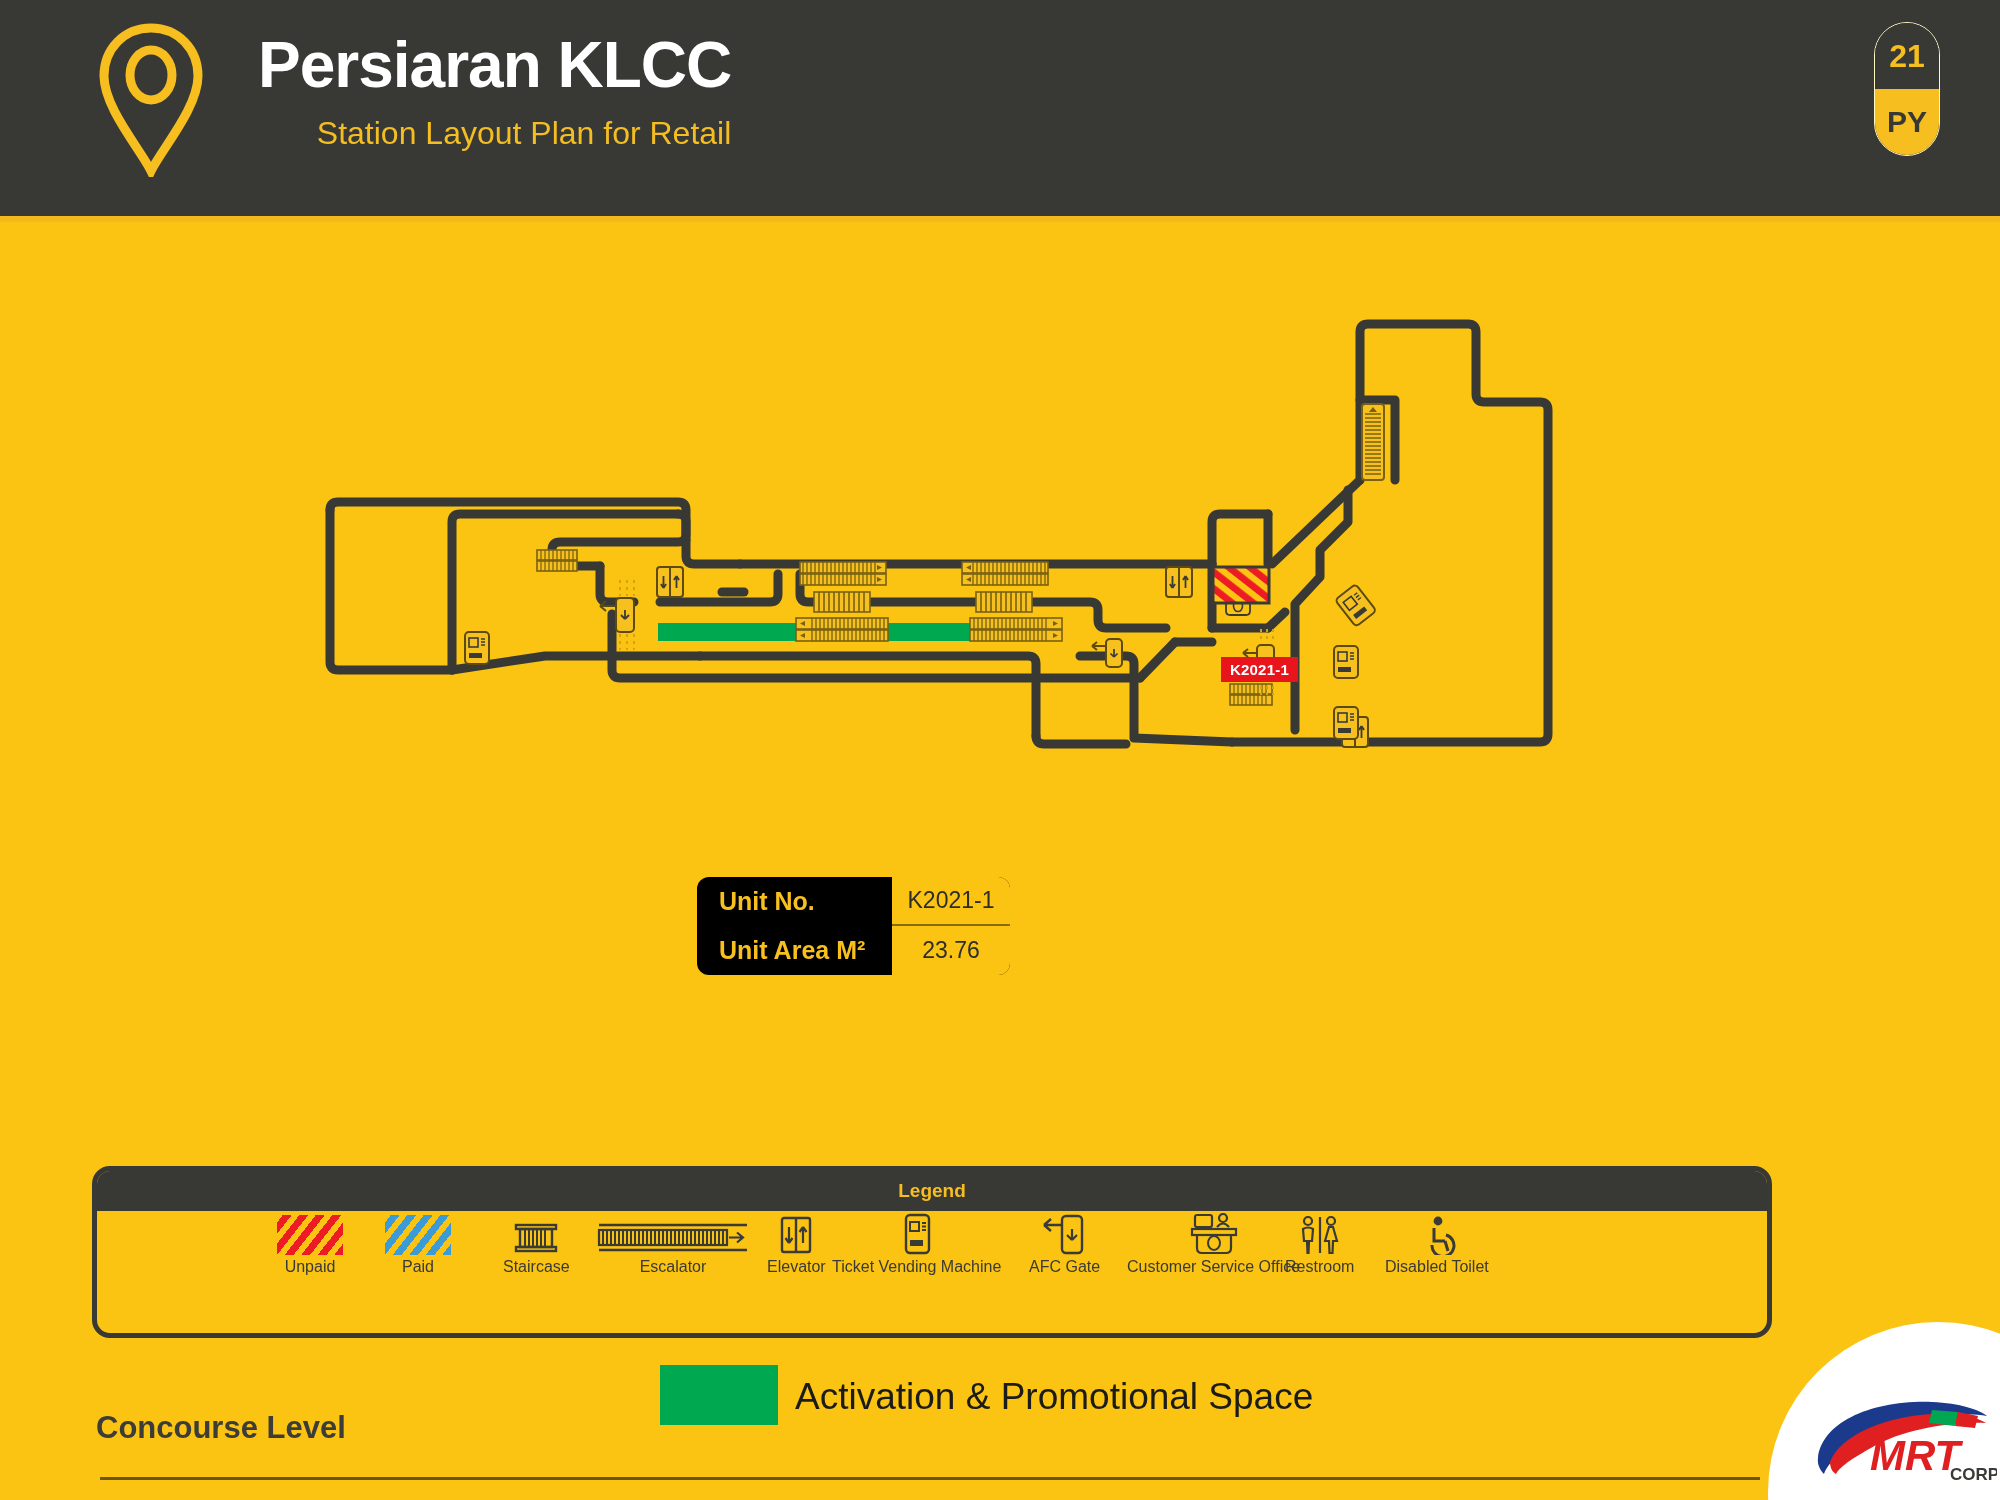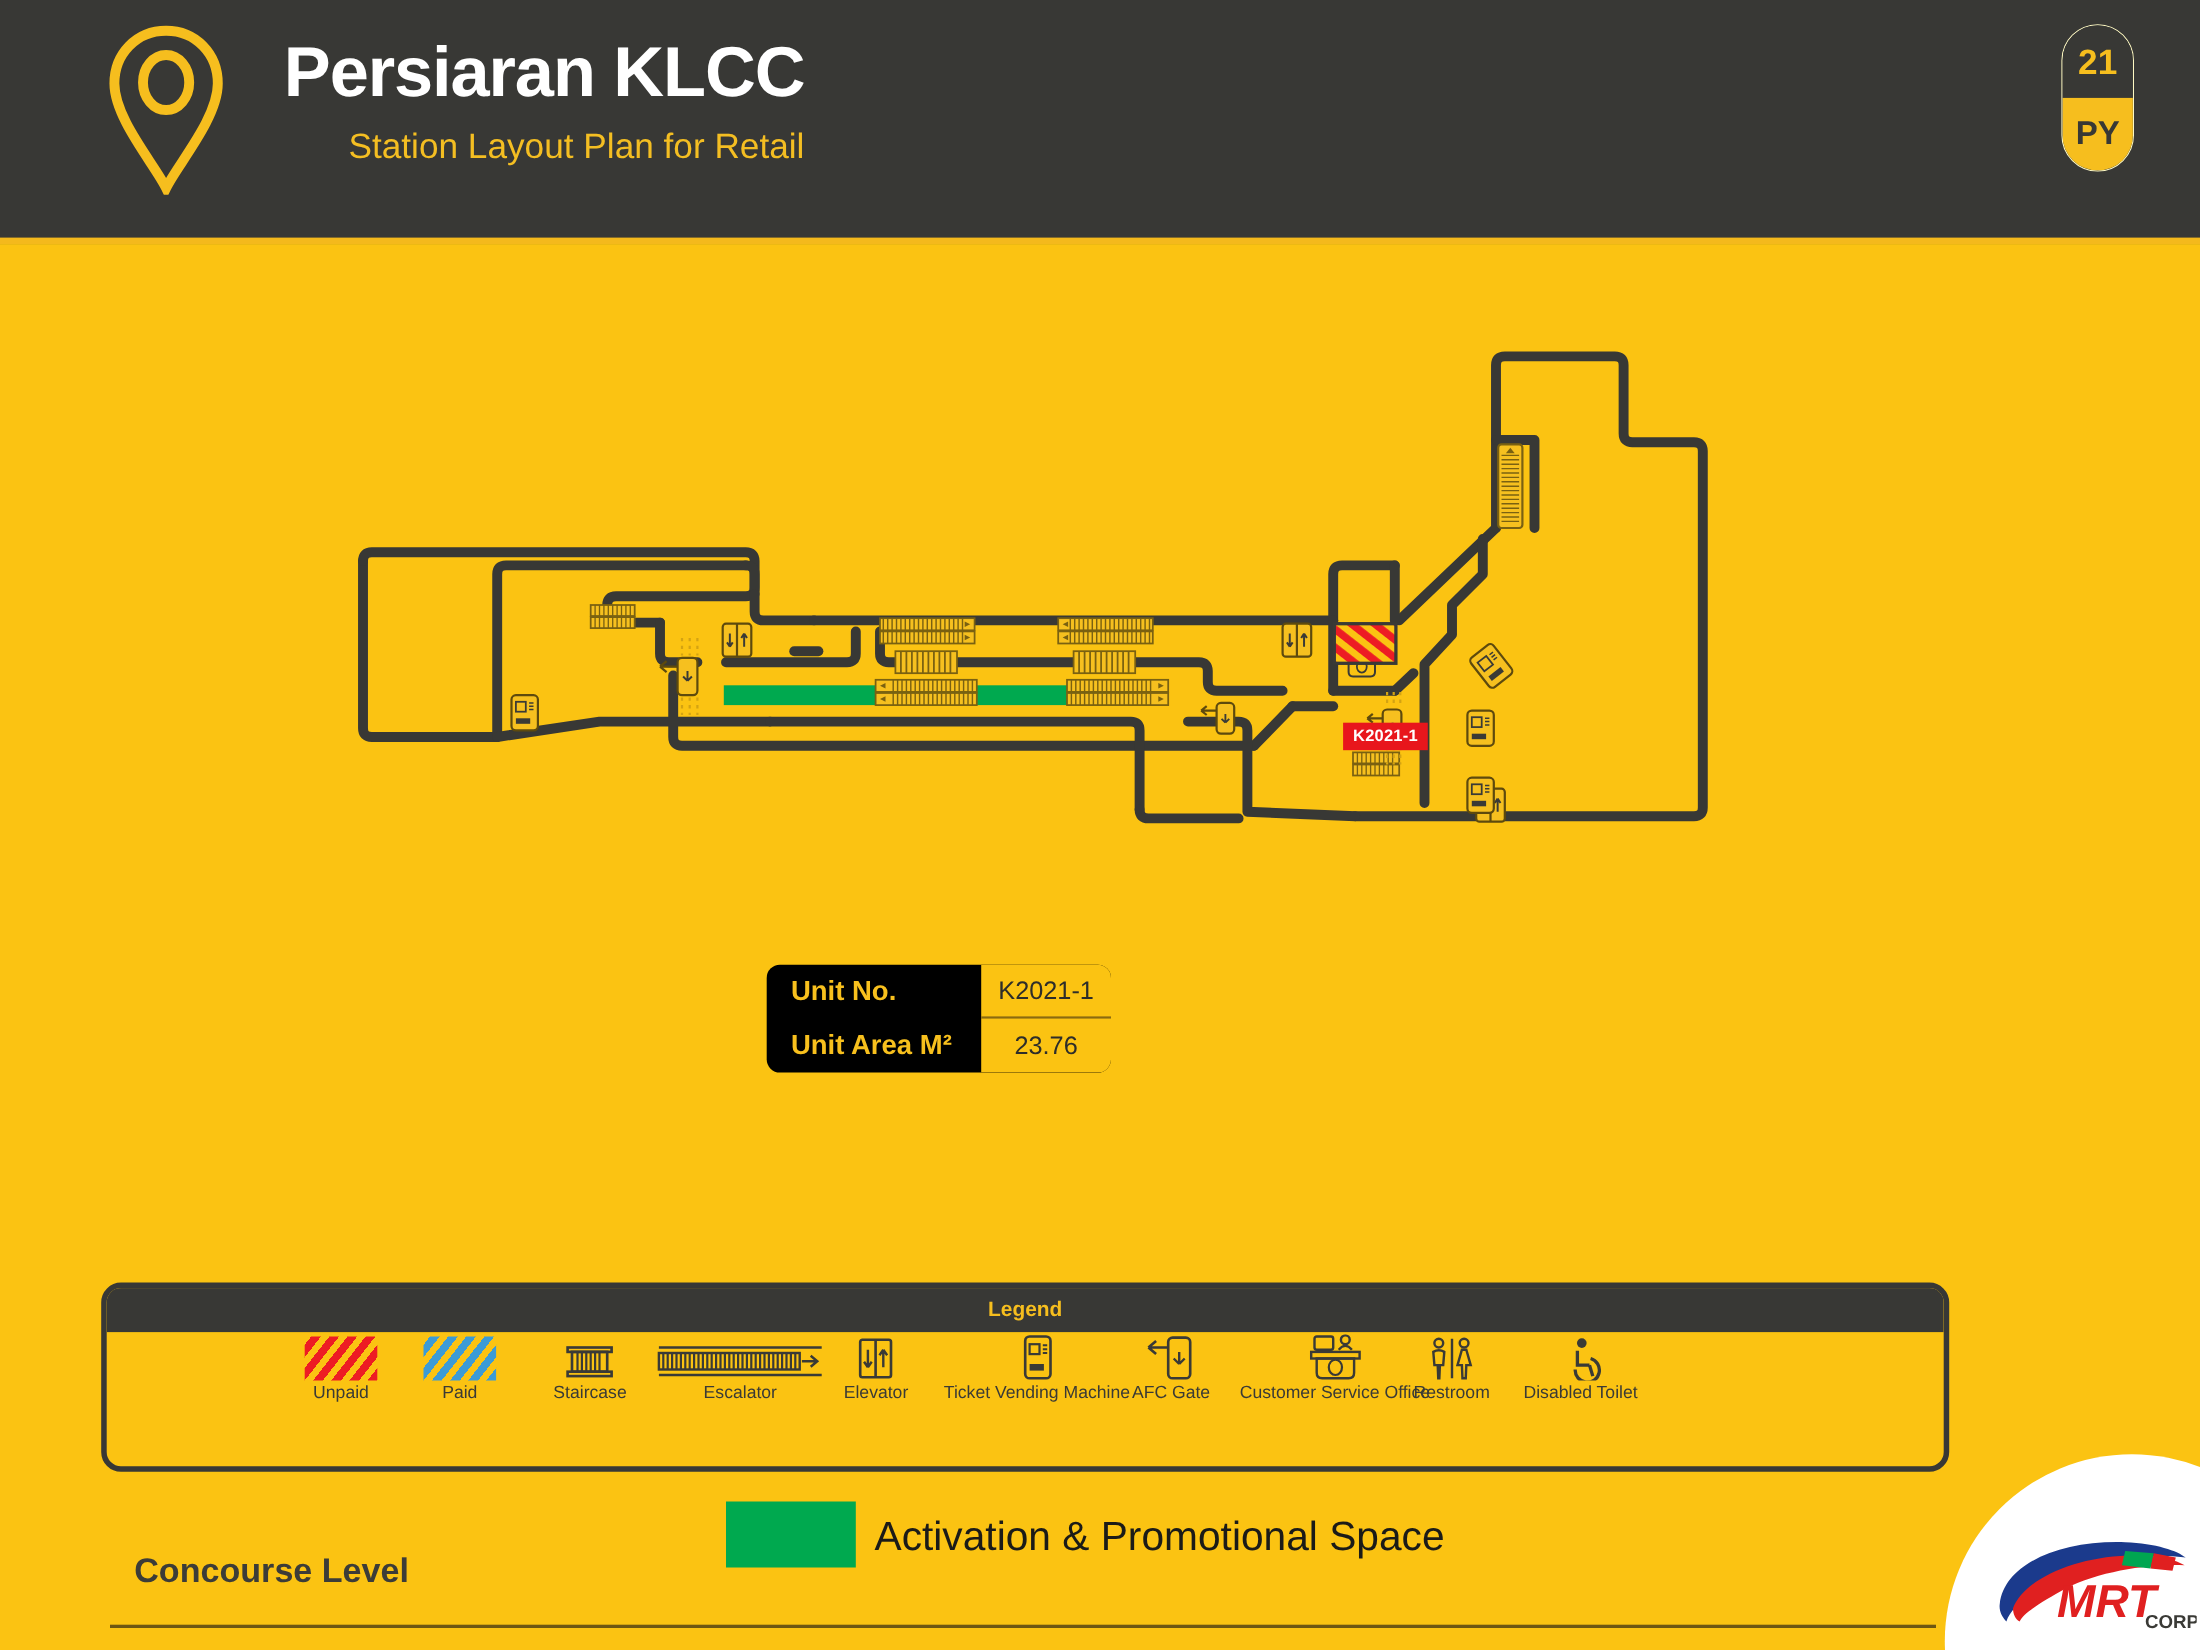--- a/index.html
+++ b/index.html
@@ -96,21 +96,21 @@
   .sw-unpaid {
     background: repeating-linear-gradient(-52deg, #ED1C24 0 7px, #FBC312 7px 13px);
   }
   .sw-paid {
     background: repeating-linear-gradient(-52deg, #3C9BD6 0 7px, #FBC312 7px 13px);
   }
   .leg-ico { height: 40px; display: flex; align-items: flex-end; justify-content: center; }
 
   
   .concourse-label {
-    position: absolute; left: 122px; top: 1410px;
+    position: absolute; left: 96px; top: 1410px;
     font-size: 31px; font-weight: bold; color: #3c3c38;
   }
   .promo-swatch {
     position: absolute; left: 660px; top: 1365px;
     width: 118px; height: 60px; background: #00A94F;
   }
   .promo-text {
     position: absolute; left: 795px; top: 1376px;
     font-size: 37px; color: #1b1b18;
   }
@@ -500,21 +500,21 @@
           <svg width="40" height="40" viewBox="0 0 40 40">
             <rect x="6" y="3" width="28" height="34" rx="2" fill="none" stroke="#3a3a36" stroke-width="2.4"></rect>
             <path d="M20 3 V37" stroke="#3a3a36" stroke-width="2.4"></path>
             <path d="M13 12 V28 M13 28 l-3.5 -5 M13 28 l3.5 -5" fill="none" stroke="#3a3a36" stroke-width="2.2"></path>
             <path d="M27 28 V12 M27 12 l-3.5 5 M27 12 l3.5 5" fill="none" stroke="#3a3a36" stroke-width="2.2"></path>
           </svg>
         </div>
         <div class="leg-label">Elevator</div>
       </div>
 
-      <div class="leg-item" style="left:761px;text-align:right;">
+      <div class="leg-item" style="left:735px;text-align:right;">
         <div class="leg-ico">
           <svg width="32" height="42" viewBox="0 0 32 42">
             <rect x="5" y="2" width="23" height="38" rx="4" fill="none" stroke="#3a3a36" stroke-width="2.4"></rect>
             <rect x="9" y="9" width="9" height="9" fill="none" stroke="#3a3a36" stroke-width="2"></rect>
             <path d="M21 10 h4 M21 13.5 h4 M21 17 h4" stroke="#3a3a36" stroke-width="1.8"></path>
             <rect x="9" y="27" width="13" height="6" fill="#3a3a36"></rect>
           </svg>
         </div>
         <div class="leg-label">Ticket Vending Machine</div>
       </div>

